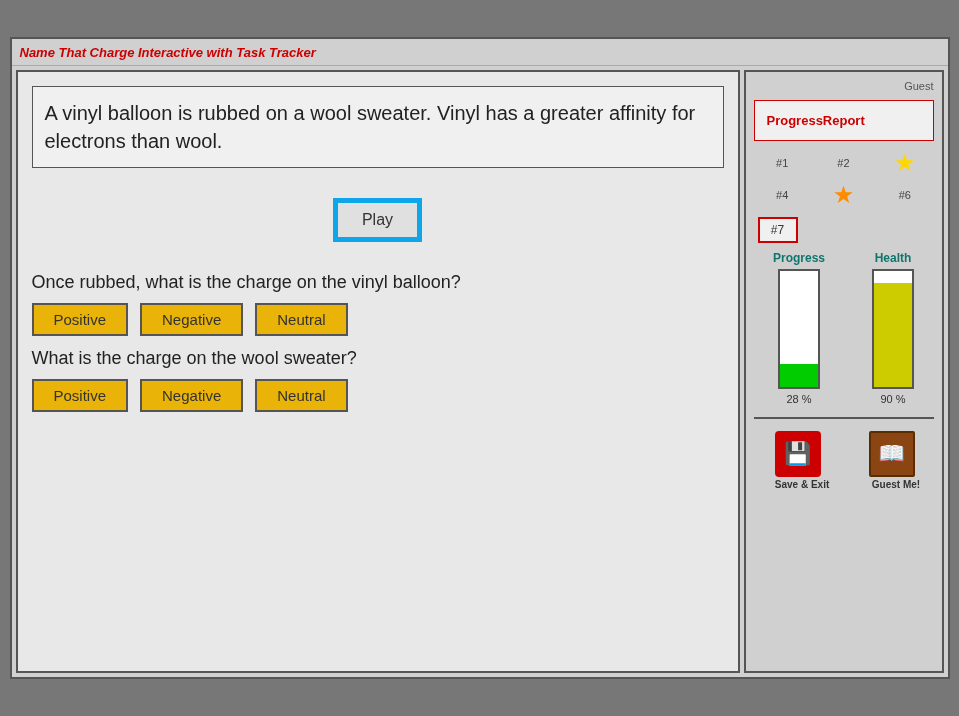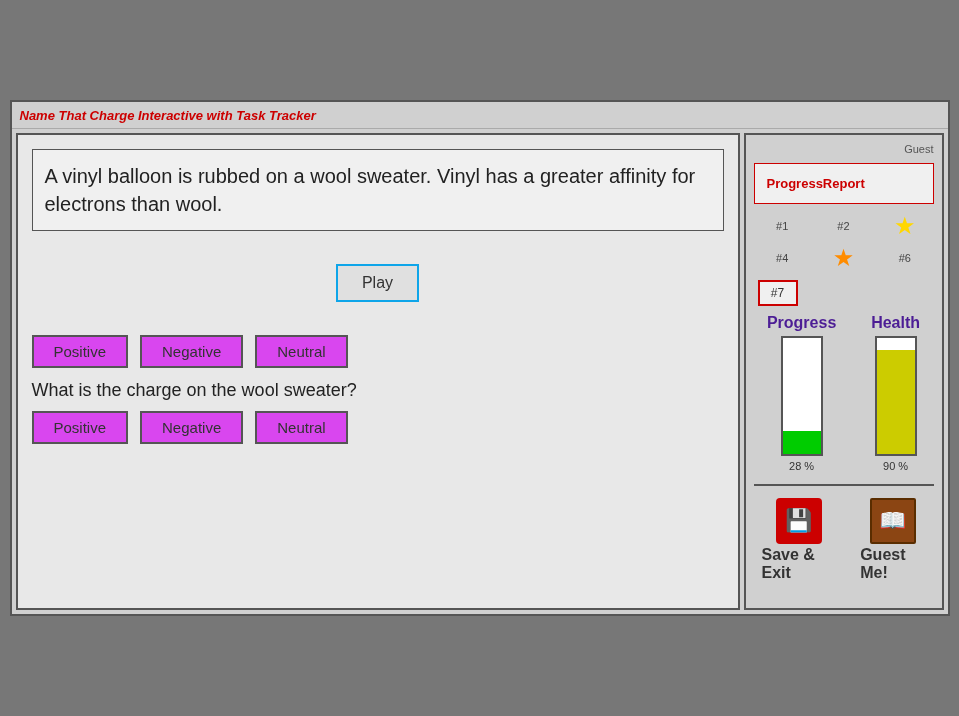--- a/index.html
+++ b/index.html
@@ -17,21 +17,21 @@
       width: 959px;
       height: 716px;
       background: #777;
       display: flex;
       flex-direction: column;
       align-items: center;
       justify-content: center;
     }
     .app-window {
       width: 940px;
-      height: 516px;
+      height: 642px;
       background: #d0d0d0;
       border: 2px solid #555;
       display: flex;
       flex-direction: column;
     }
     .title-bar {
       background: #d0d0d0;
       padding: 4px 8px;
       border-bottom: 1px solid #aaa;
     }
@@ -65,21 +65,21 @@
       background: #f0f0f0;
       padding: 12px;
     }
     .play-area {
       display: flex;
       align-items: center;
       justify-content: center;
       min-height: 80px;
     }
     .play-button {
-      border: 2px solid #0ea5e9;
+      border: 5px solid #0ea5e9;
       background: #e0e0e0;
       padding: 8px 24px;
       font-size: 16px;
       cursor: pointer;
       color: #333;
     }
     .question-block {
       display: flex;
       flex-direction: column;
       gap: 10px;
@@ -89,21 +89,21 @@
       color: #222;
     }
     .answer-buttons {
       display: flex;
       gap: 12px;
       align-items: center;
       flex-wrap: wrap;
     }
     .answer-btn {
       border: 2px solid #555;
-      background: #d946ef;
+      background: #eab308;
       padding: 6px 20px;
       font-size: 15px;
       cursor: pointer;
       color: #333;
       min-width: 80px;
       text-align: center;
     }
     .check-answer-btn {
       border: 2px solid #cc0000;
       background: #f5f5f5;
@@ -177,22 +177,22 @@
       align-items: flex-start;
       justify-content: space-around;
     }
     .ph-col {
       display: flex;
       flex-direction: column;
       align-items: center;
       gap: 4px;
     }
     .ph-title {
-      font-size: 16px;
-      color: #4c1d95;
+      font-size: 12px;
+      color: #0f766e;
       font-weight: bold;
     }
     .bar-container {
       width: 42px;
       height: 120px;
       border: 2px solid #555;
       background: #fff;
       display: flex;
       flex-direction: column;
       justify-content: flex-end;
@@ -248,21 +248,21 @@
       border-radius: 2px;
       display: flex;
       align-items: center;
       justify-content: center;
       font-size: 22px;
       color: #f0d080;
       position: relative;
       border: 2px solid #5a2d00;
     }
     .btn-label {
-      font-size: 16px;
+      font-size: 10px;
       color: #333;
       font-weight: bold;
       margin-left: 8px;
     }
   </style>
 </head>
 <body>
 
 <div class="screen">
   <div class="app-window">
@@ -273,20 +273,21 @@
 
       <div class="left-panel">
 
         <div class="scenario-text">A vinyl balloon is rubbed on a wool sweater. Vinyl has a greater affinity for electrons than wool.</div>
 
         <div class="play-area">
           <button class="play-button">Play</button>
         </div>
 
         <div class="question-block">
+          <div class="question-text">Once rubbed, what is the charge on the vinyl balloon?</div>
           <div class="answer-buttons">
             <button class="answer-btn">Positive</button>
             <button class="answer-btn">Negative</button>
             <button class="answer-btn">Neutral</button>
           </div>
         </div>
 
         <div class="question-block">
           <div class="question-text">What is the charge on the wool sweater?</div>
           <div class="answer-buttons">

